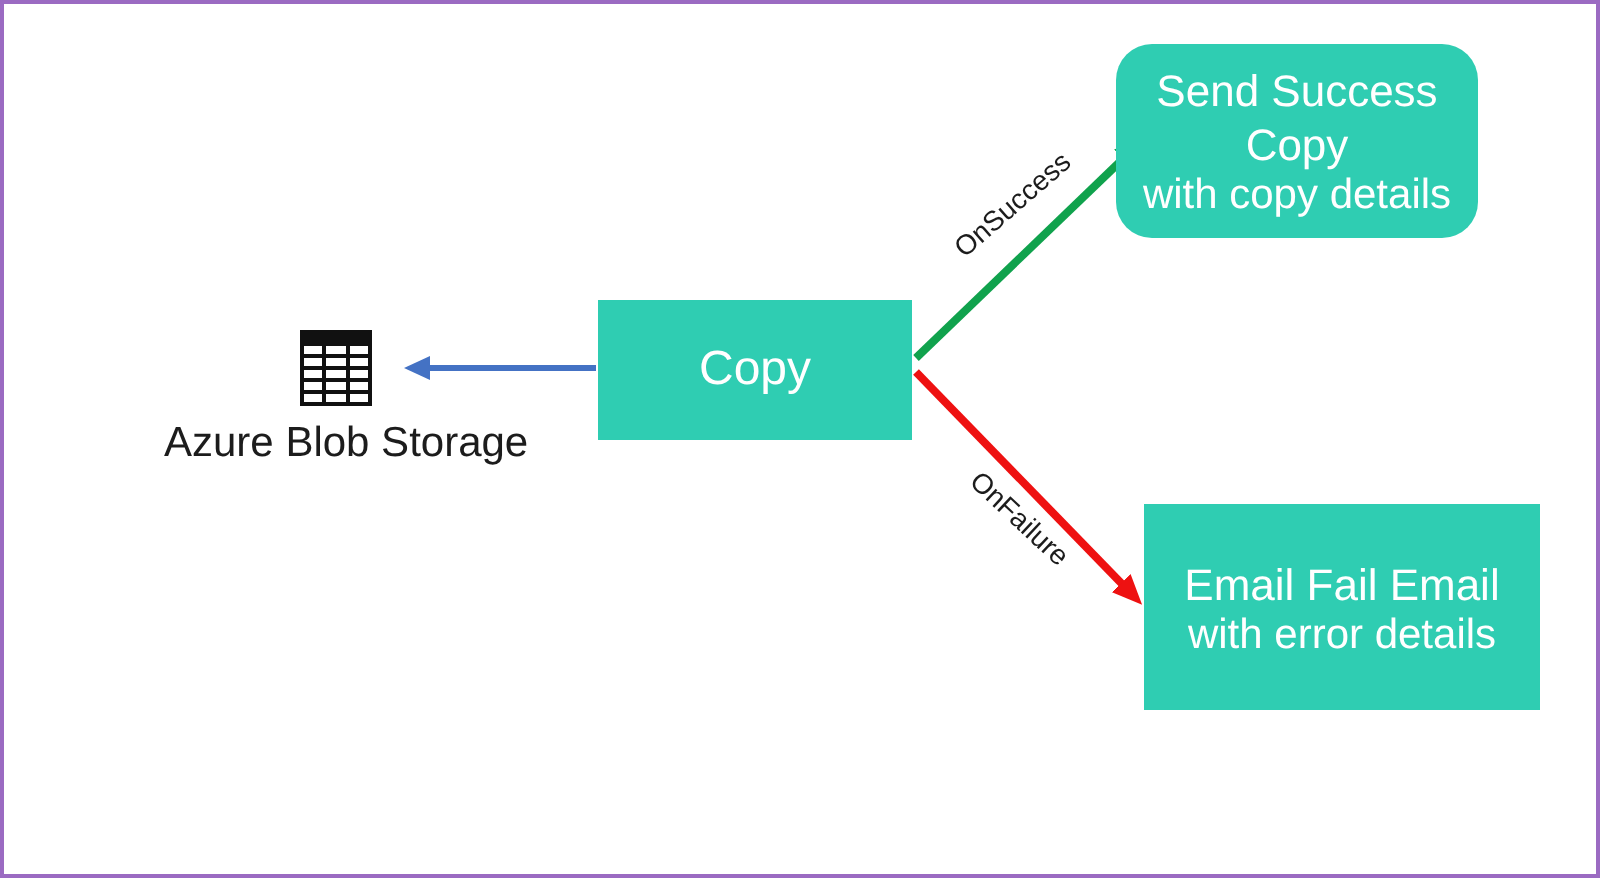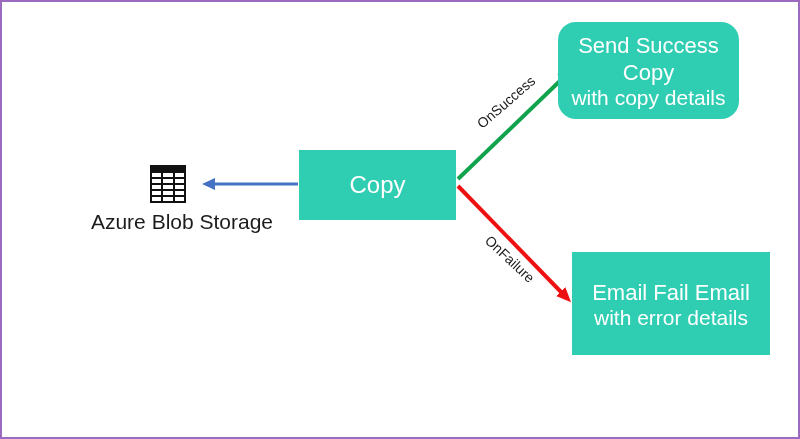--- a/index.html
+++ b/index.html
@@ -44,21 +44,21 @@
     height:calc(100% - 6px);
     display:grid;
     grid-template-columns:repeat(3, 1fr);
     grid-template-rows:repeat(5, 1fr);
     gap:2px;
   }
   .table-icon .cell { background:#ffffff; }
 
   .source-caption {
     position:absolute; left:80px; top:208px; width:200px;
-    text-align:center;
+    text-align:left;
     font-size:21px; color:#1c1c1c;
   }
 
   
   .edge-label {
     position:absolute; width:120px; text-align:center;
     font-size:14px; color:#1c1c1c;
   }
   .edge-label-success { left:444px; top:92px;  transform:rotate(-41deg); }
   .edge-label-failure { left:448px; top:249px; transform:rotate(43deg); }

